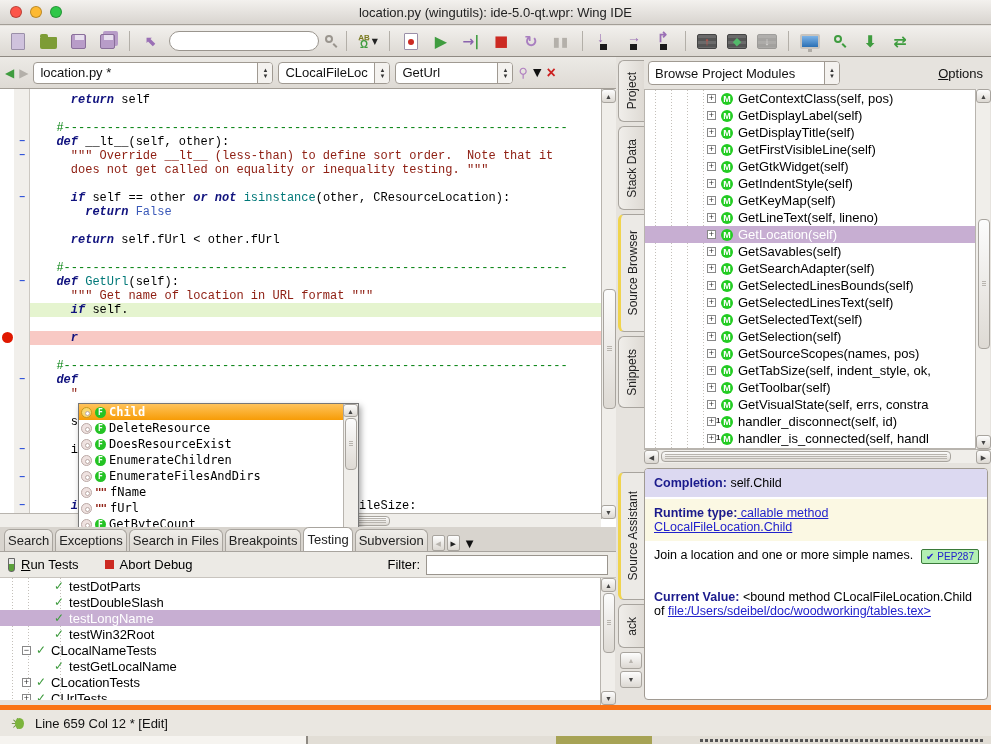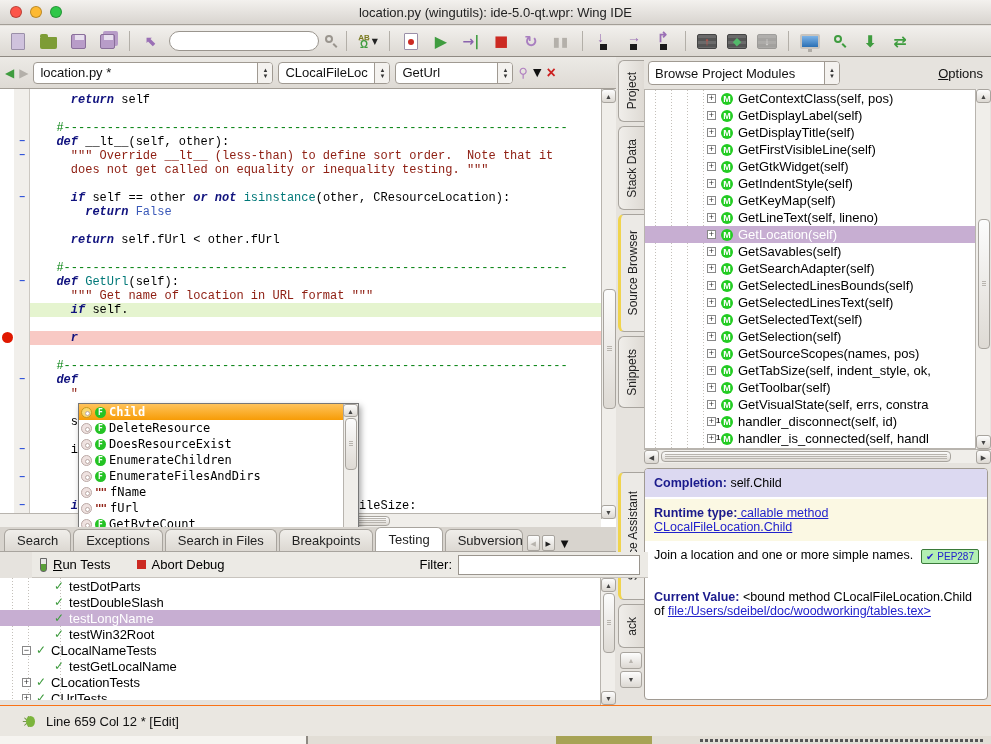--- a/index.html
+++ b/index.html
@@ -159,50 +159,50 @@
   .alink { color:#2222cc; text-decoration:underline; }
   .defkw { color:#10127e; font-weight:bold; font-style:italic; }
   .defname { color:#007878; font-weight:bold; }
   .pep { position:absolute; right:8px; top:8px; background:#b2efb2; border:1px solid #3a7a3a; border-radius:2px;
     font-size:10px; color:#2222cc; padding:1px 4px; display:flex; gap:3px; align-items:center; }
   .sa-current { padding:7px 9px; margin-top:14px; }
 
   
   .btabs { position:absolute; left:0; top:527px; width:616px; height:25px; background:#d8d4ce;
     border-bottom:1px solid #a8a49e; display:flex; align-items:flex-end; padding-left:4px; }
-  .btab { height:22px; padding:0 12px; background:linear-gradient(#f0eeea,#dcd8d2); border:1px solid #a8a49e;
+  .btab { height:22px; padding:0 3px; background:linear-gradient(#f0eeea,#dcd8d2); border:1px solid #a8a49e;
     border-bottom:none; border-radius:6px 6px 0 0; font-size:13px; color:#222; margin-right:2px;
     display:flex; align-items:center; white-space:nowrap; overflow:hidden; }
   .btab.active { background:#fff; height:24px; font-weight:normal; }
   .btab.clip { max-width:78px; }
   .tabscroll { display:flex; align-items:center; gap:2px; margin-left:2px; }
   .tabscroll .ts { width:13px; height:16px; border:1px solid #a8a49e; background:linear-gradient(#fdfdfd,#dcd8d2);
     font-size:7px; text-align:center; line-height:15px; color:#222; border-radius:2px;}
   .tabscroll .ts.dis { color:#b8b4ae; }
   .tabmenu { font-size:10px; color:#111; margin-left:4px; }
   .testbar { position:absolute; left:0; top:552px; width:616px; height:26px; background:#eceae5;
-    border-bottom:1px solid #c8c4be; display:flex; align-items:center; gap:6px; padding:0 8px; font-size:13px;margin-left:32px; }
+    border-bottom:1px solid #c8c4be; display:flex; align-items:center; gap:6px; padding:0 8px; font-size:13px; }
   .tube { width:7px; height:14px; background:linear-gradient(#e8e8e8 40%,#5aa03a 40%); border:1px solid #666; border-radius:0 0 3px 3px; }
   .abort-sq { width:9px; height:9px; background:#cc2a22; }
   .filterlbl { margin-left:auto; }
   .filterinput { width:182px; height:20px; border:1px solid #9a958e; background:#fff; font-size:12px; padding:0 4px;}
   .testtree { position:absolute; left:0; top:578px; width:600px; height:122px; background:#fff; overflow:hidden;
     background-image:
       repeating-linear-gradient(to bottom,#c4c0ba 0 1px,transparent 1px 3px),
       repeating-linear-gradient(to bottom,#c4c0ba 0 1px,transparent 1px 3px),
       repeating-linear-gradient(to bottom,#c4c0ba 0 1px,transparent 1px 3px);
     background-size:1px 100%,1px 100%,1px 100%; background-position:12px 0,28px 0,60px 0; background-repeat:no-repeat;}
   .trow { height:16px; display:flex; align-items:center; gap:5px; font-size:13px; color:#000; white-space:nowrap; }
   .trow .check { color:#3f9c3f; font-size:12px; }
   .trow.sel { background:#c7aed2; color:#fff; }
   .trow.lvl1 { padding-left:22px; } .trow.lvl2 { padding-left:54px; }
 
   
   .statusbar { position:absolute; left:0; top:705px; width:991px; height:31px; background:#eae7e1;
-    border-top:1px solid #f97316; display:flex; align-items:center; gap:8px; padding:0 23px; font-size:13px; color:#111; }
+    border-top:5px solid #f97316; display:flex; align-items:center; gap:8px; padding:0 12px; font-size:13px; color:#111; }
   .bug { width:15px; height:15px; position:relative; }
   .bug i { position:absolute; left:3px; top:2px; width:9px; height:11px; border-radius:50%; background:#7cb43c; }
   .bug:before { content:"✳"; position:absolute; left:-1px; top:-1px; font-size:15px; color:#567a28; }
 
   
   .strip { position:absolute; left:0; top:736px; width:991px; height:8px; background:#e2ded6; }
   .strip .w { position:absolute; left:0; top:0; width:308px; height:8px; background:#f6f4f0; border-right:2px solid #8f8a83; }
   .strip .olive { position:absolute; left:556px; top:0; width:96px; height:8px; background:#a7a355; }
   .strip .txt { position:absolute; left:700px; top:3px; width:285px; height:3px;
     background:repeating-linear-gradient(90deg,#555 0 3px,transparent 3px 5px); }

